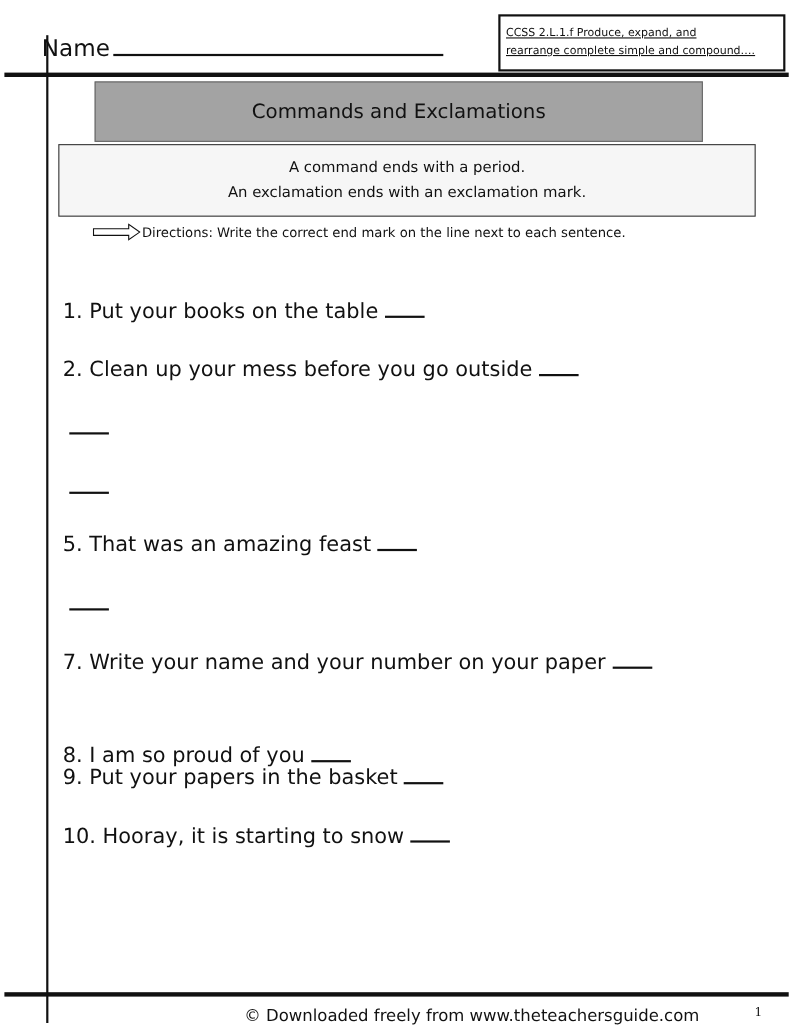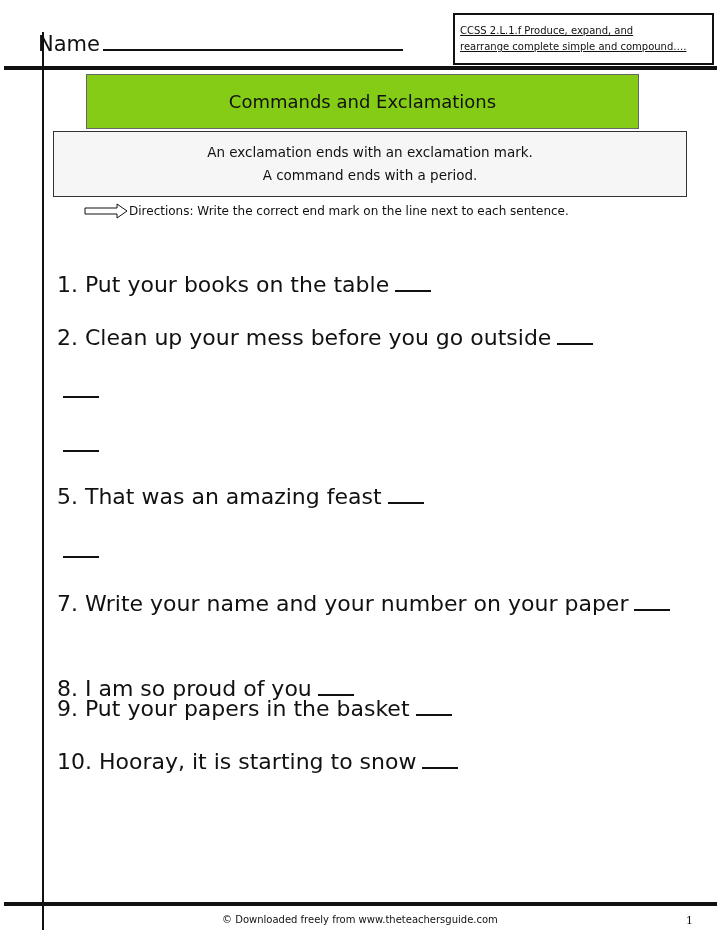--- a/index.html
+++ b/index.html
@@ -15,35 +15,35 @@
     .name-label { left: 38px; top: 32px; font-size: 21px; white-space: nowrap; }
     .name-line { left: 103px; top: 49px; width: 300px; height: 2px; background: #111; }
     .ccss-box {
       left: 453px; top: 13px; width: 256px; height: 48px;
       border: 2px solid #111; box-sizing: content-box;
       font-size: 10px; line-height: 16px; padding: 0 0 0 5px;
       box-sizing: border-box; width: 261px; height: 52px; padding-top: 8px; text-decoration: underline;
     }
     .title-box {
       left: 86px; top: 74px; width: 553px; height: 55px; box-sizing: border-box;
-      background: #84cc16; border: 1.5px solid #666;
+      background: #a3a3a3; border: 1.5px solid #666;
       display: flex; align-items: center; justify-content: center;
       font-size: 18px;
     }
     .rule-box {
       left: 53px; top: 131px; width: 634px; height: 66px; box-sizing: border-box;
       background: #f6f6f6; border: 1.5px solid #333;
       display: flex; flex-direction: column; align-items: center; justify-content: center;
       font-size: 13.5px; line-height: 23px;
     }
     .directions { left: 84px; top: 203px; font-size: 12px; white-space: nowrap; display: flex; align-items: center; text-align: right; }
     .arrow { width: 44px; height: 16px; margin-right: 1px; }
-    .item { left: 57px; font-size: 22px; white-space: nowrap; }
+    .item { left: 57px; font-size: 19px; white-space: nowrap; }
     .blank { display: inline-block; width: 36px; border-bottom: 2px solid #111; margin-left: 6px; height: 14px; vertical-align: baseline; }
-    .footer { left: 222px; top: 914px; font-size: 10px; white-space: nowrap; }
+    .footer { left: 222px; top: 914px; font-size: 15px; white-space: nowrap; }
     .page-num { left: 686px; top: 914px; font-size: 11px; font-family: "DejaVu Serif", serif; }
   </style>
 </head>
 <body>
 
 <div class="abs vline"></div>
 <div class="abs hline-top"></div>
 <div class="abs hline-bot"></div>
 
 <div class="abs name-label">Name</div>
@@ -52,22 +52,22 @@
 <div class="abs ccss-box">
   <div>CCSS 2.L.1.f  Produce, expand, and</div>
   <div>rearrange complete simple and compound….</div>
 </div>
 
 <div class="abs title-box">
   <span>Commands and Exclamations</span>
 </div>
 
 <div class="abs rule-box">
+  <div>A command ends with a period.</div>
   <div>An exclamation ends with an exclamation mark.</div>
-  <div>A command ends with a period.</div>
 </div>
 
 <div class="abs directions">
   <svg class="arrow" viewBox="0 0 44 16">
     <polygon points="1,5 33,5 33,1 43,8 33,15 33,11 1,11" fill="#fff" stroke="#111" stroke-width="1"></polygon>
   </svg>
   <span>Directions: Write the correct end mark on the line next to each sentence.</span>
 </div>
 
 <div class="abs item" style="top:272px"><span>1. Put your books on the table</span><span class="blank"></span></div>

